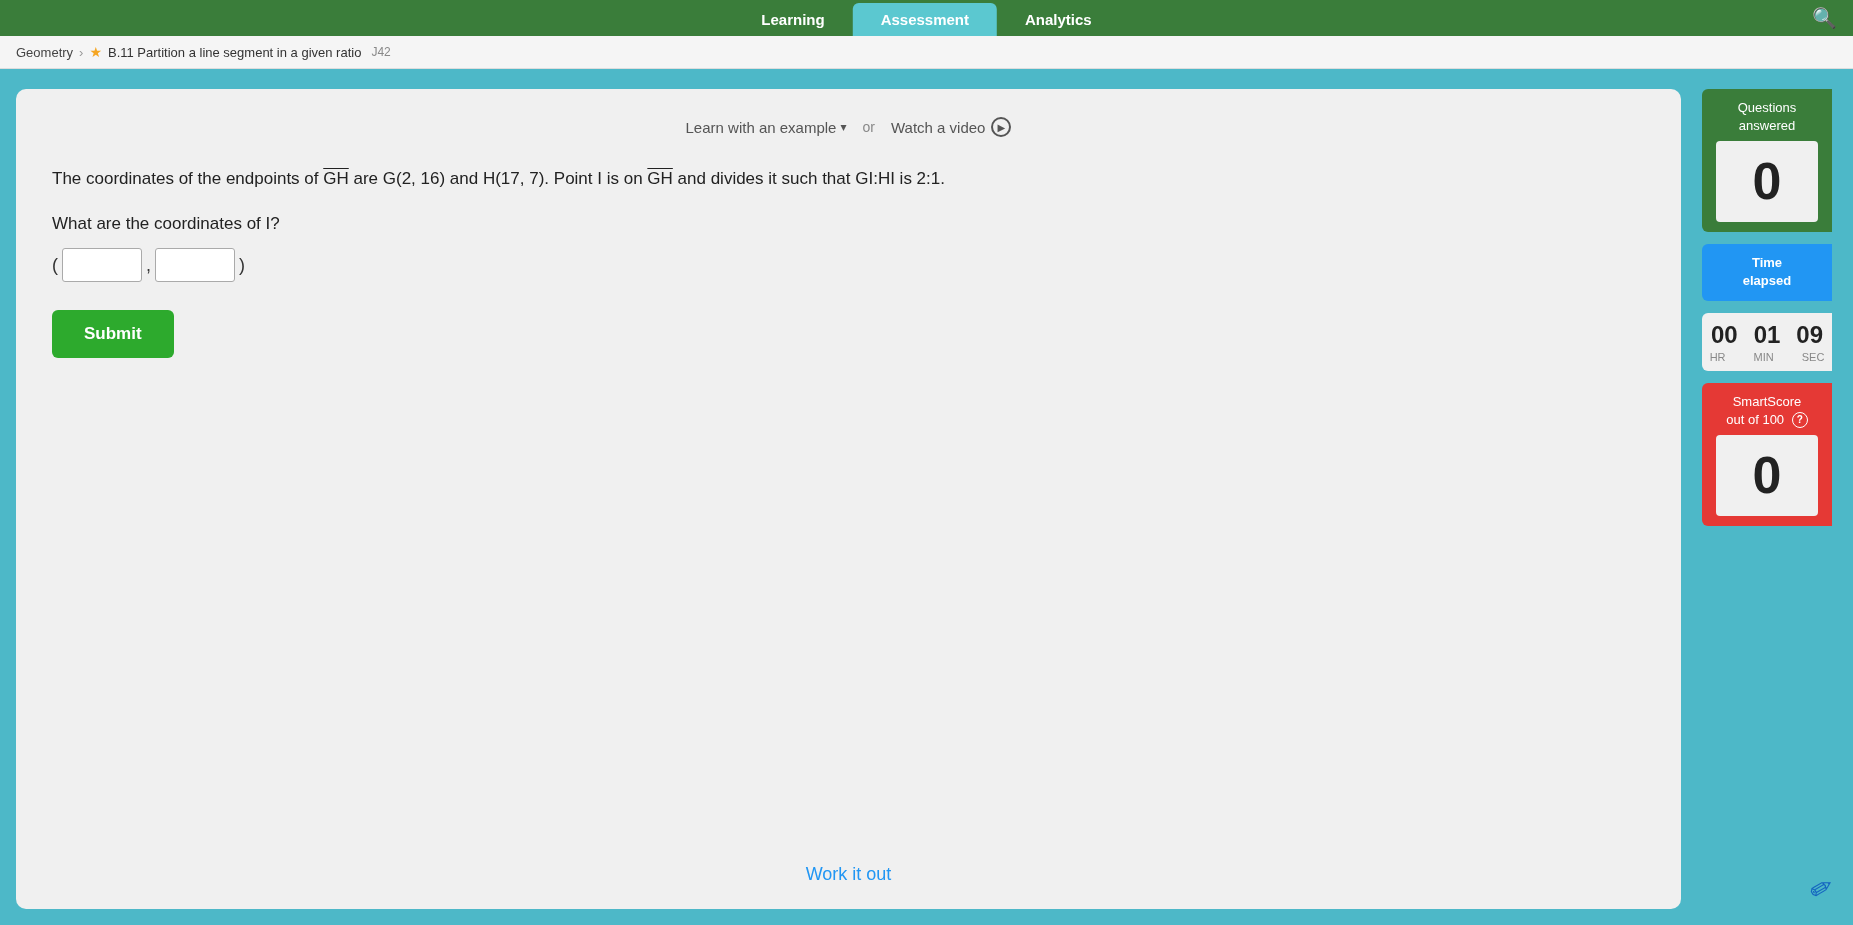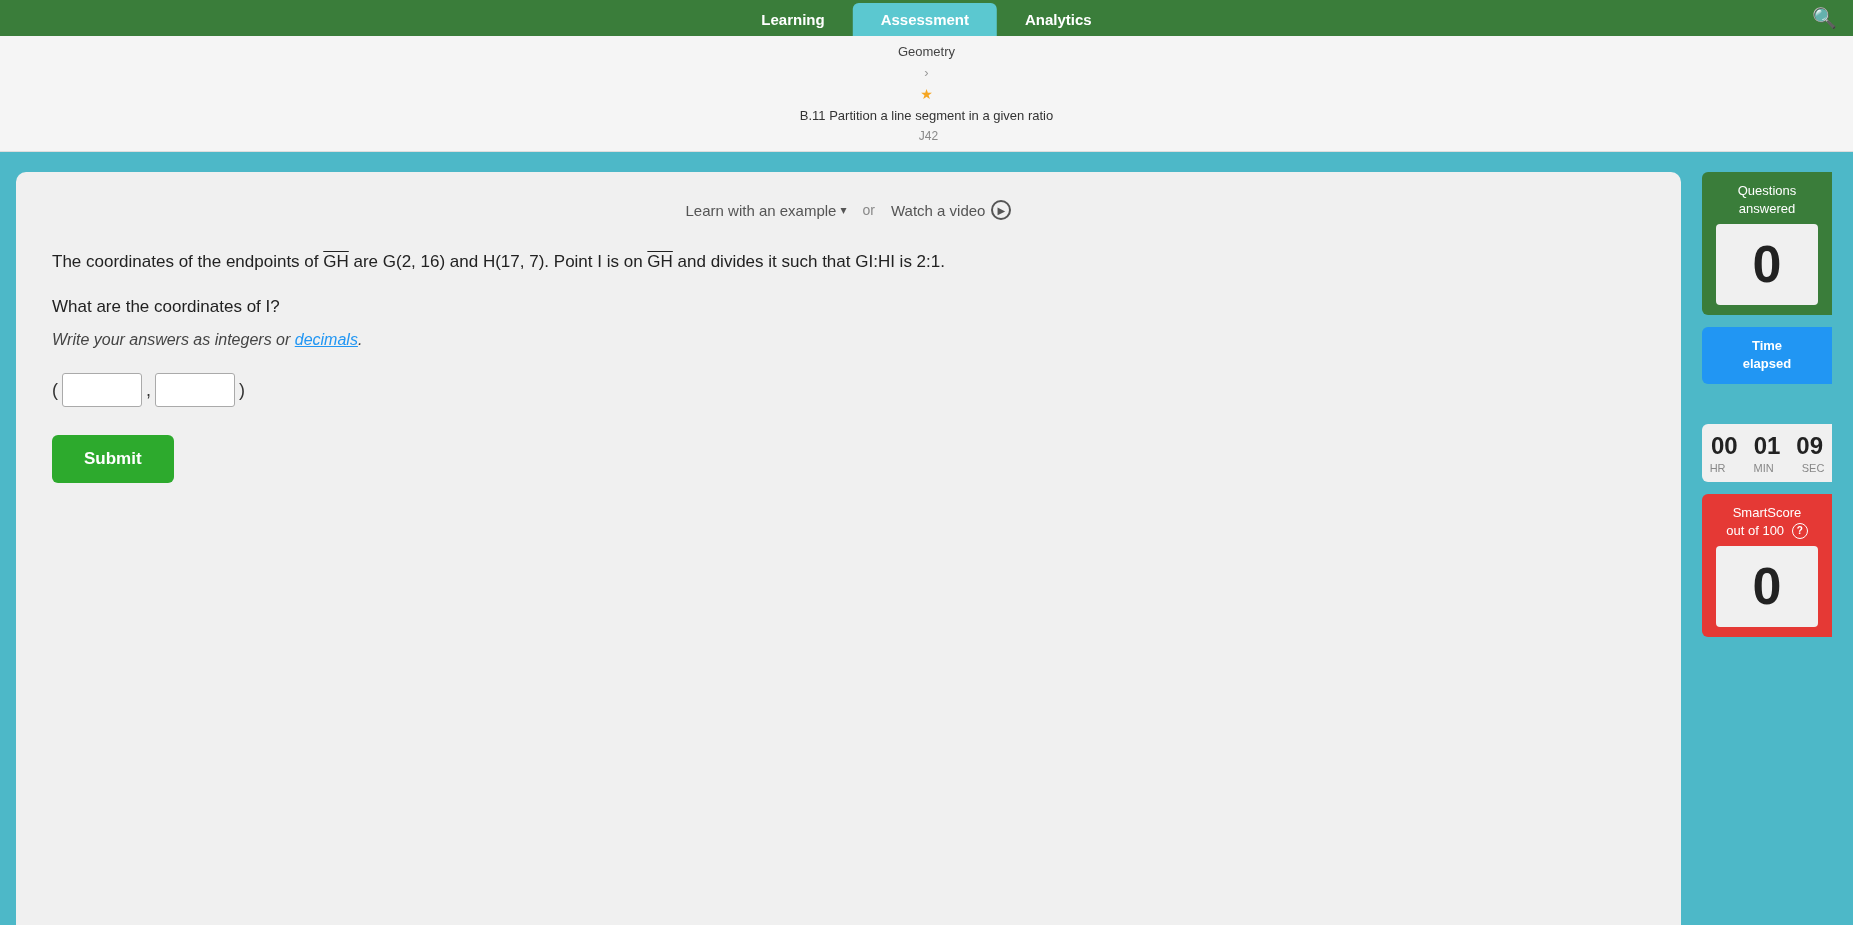--- a/index.html
+++ b/index.html
@@ -54,21 +54,20 @@
     
     .breadcrumb-bar {
       background: #f5f5f5;
       border-bottom: 1px solid #ddd;
       padding: 8px 16px;
       display: flex;
       align-items: center;
       gap: 6px;
       font-size: 13px;
       color: #333;
-      flex-direction: column;
     }
     .breadcrumb-link {
       color: #444;
       cursor: pointer;
     }
     .breadcrumb-chevron {
       color: #999;
     }
     .breadcrumb-star {
       color: #f5a623;
@@ -269,21 +268,20 @@
 
     
     .timer-display {
       background: #f0f0f0;
       border-radius: 6px 0 0 6px;
       padding: 8px 10px;
       width: 130px;
       display: flex;
       flex-direction: column;
       align-items: center;
-      margin-top: 28px;
     }
     .timer-numbers {
       display: flex;
       gap: 8px;
       align-items: baseline;
     }
     .timer-num {
       font-size: 24px;
       font-weight: bold;
       color: #222;
@@ -383,23 +381,20 @@
         <span class="play-circle">▶</span>
       </button>
     </div>
 
     <p class="problem-text">
       <span>The coordinates of the endpoints of </span><span class="overline">GH</span><span> are G(2, 16) and H(17, 7). Point I is on </span><span class="overline">GH</span><span> and divides it such that GI:HI is 2:1.</span>
     </p>
 
     <p class="question-label">What are the coordinates of I?</p>
 
-    <p class="instruction-text">
-      Write your answers as integers or <span>decimals</span>.
-    </p>
 
     <div class="answer-row">
       <span>(</span>
       <input class="answer-input" type="text" style="">
       <span>,</span>
       <input class="answer-input" type="text" style="">
       <span>)</span>
     </div>
 
     <button class="submit-btn">Submit</button>

